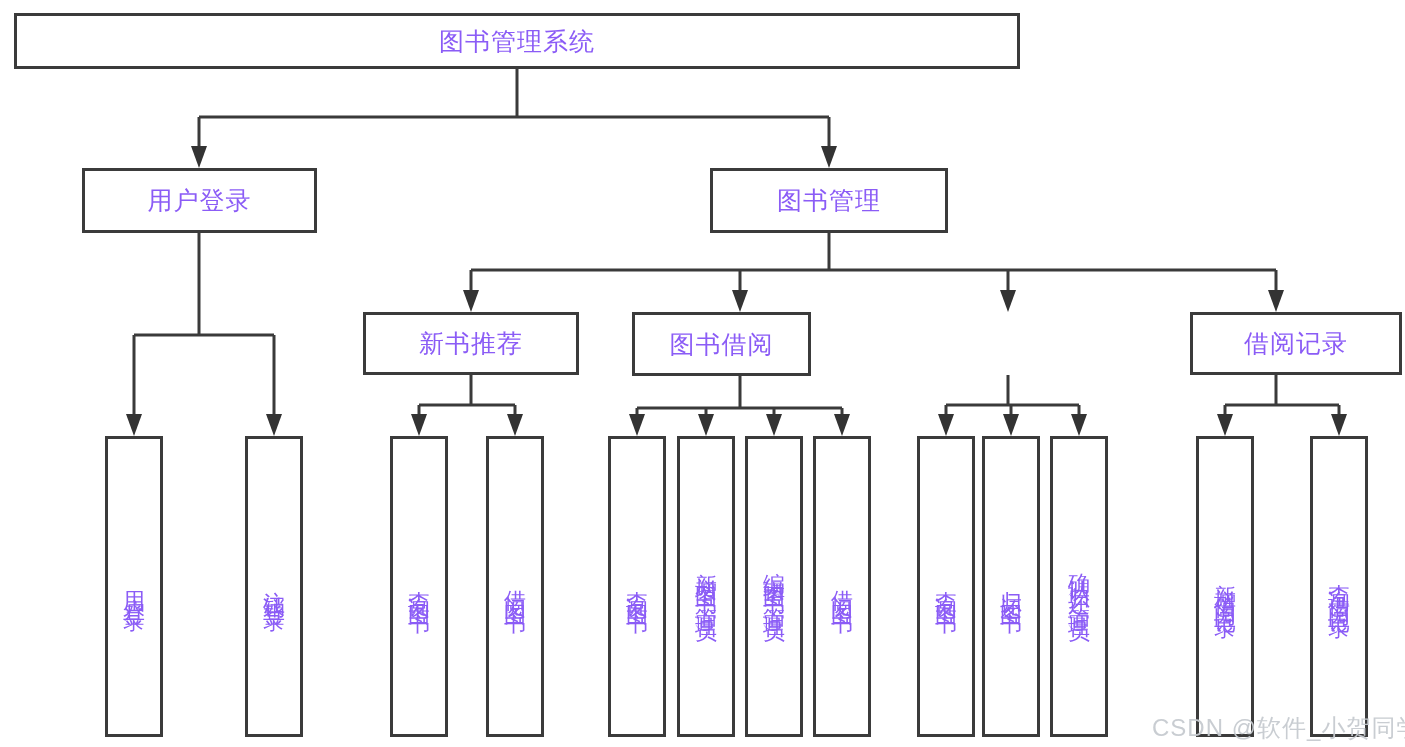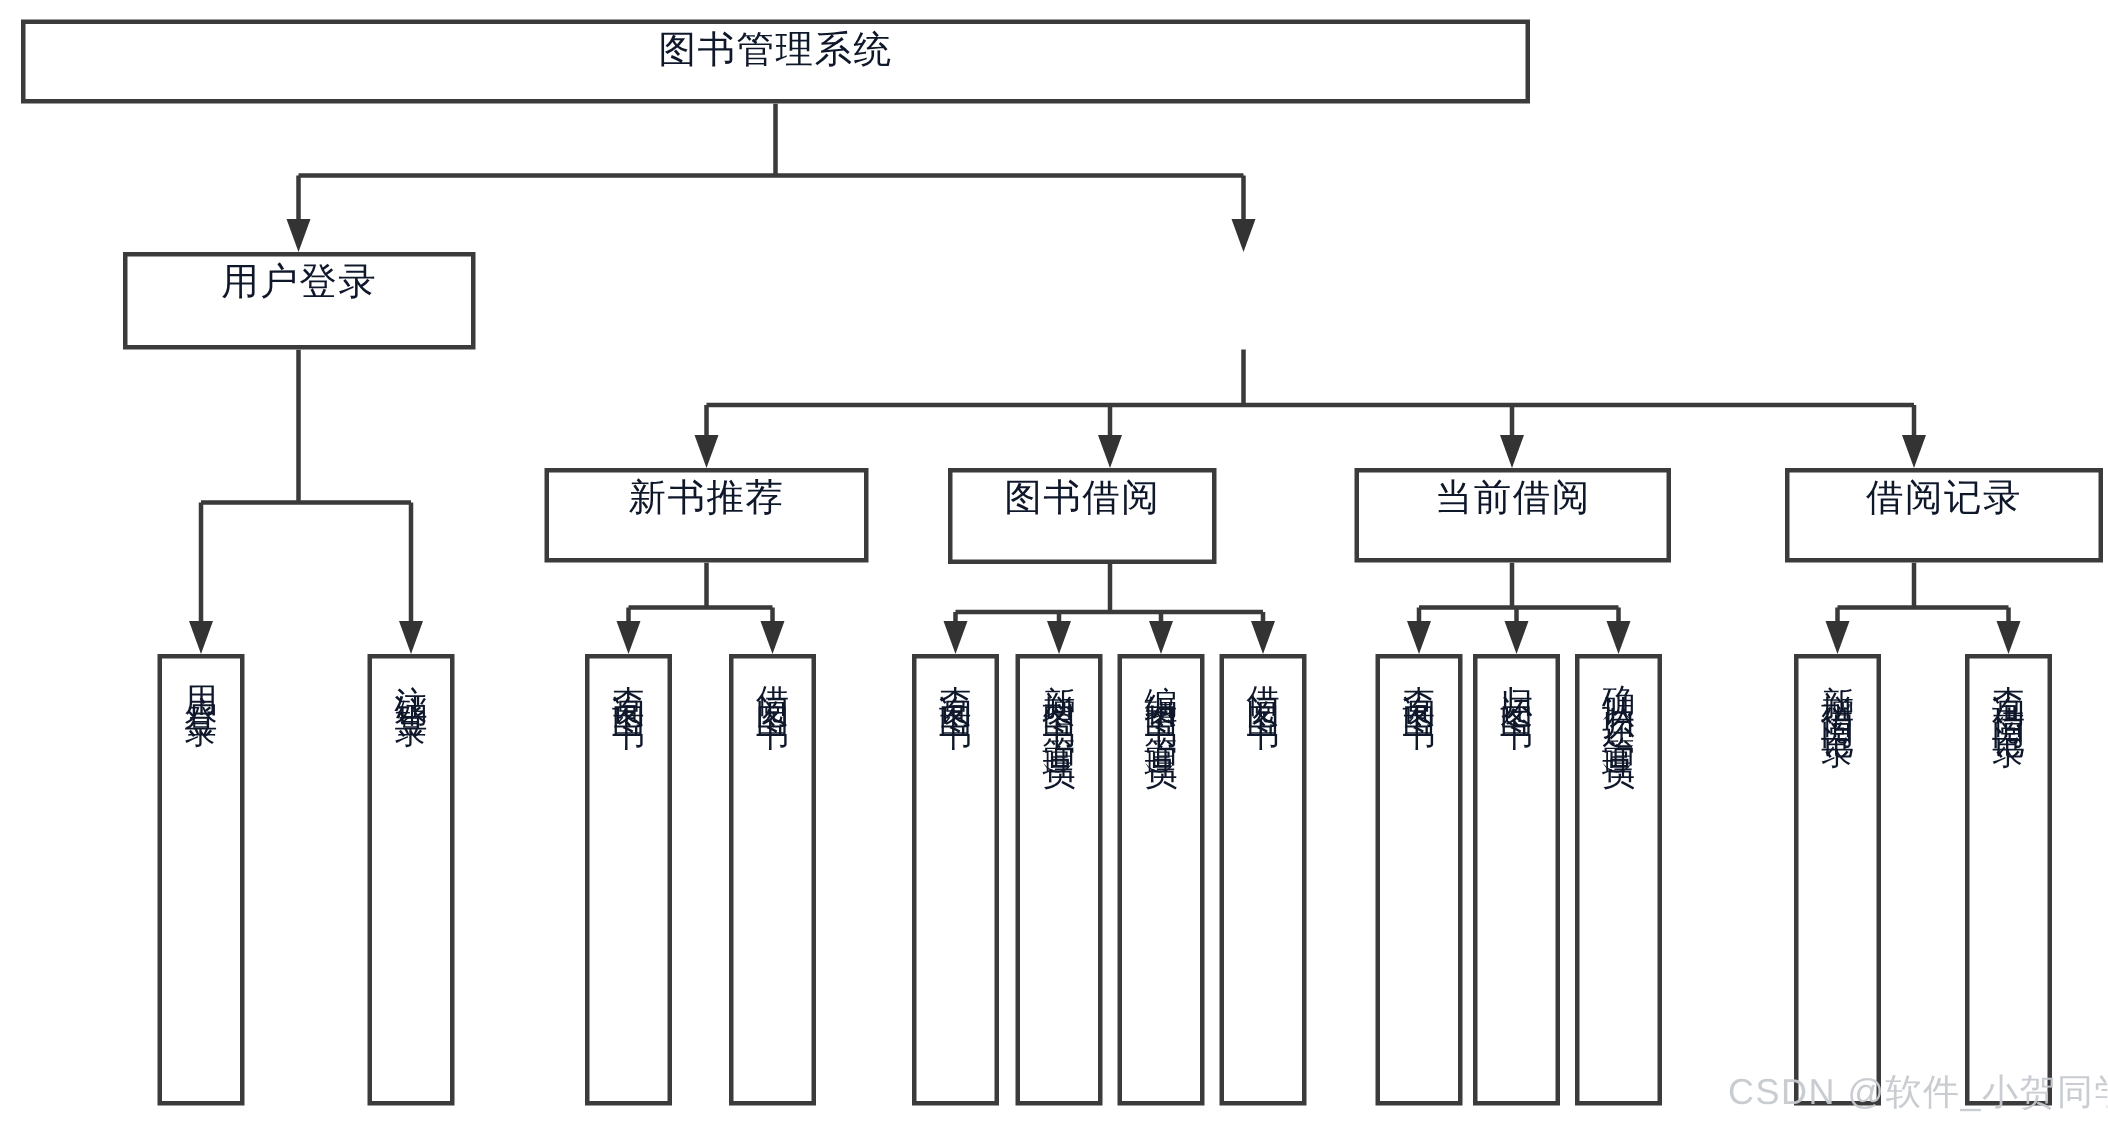--- a/index.html
+++ b/index.html
@@ -11,22 +11,22 @@
     overflow:hidden;
   }
   #connectors { position:absolute; left:0; top:0; width:1405px; height:747px; }
   #connectors path { stroke:#3a3a3a; stroke-width:3; fill:none; }
   #connectors polygon { fill:#333333; stroke:none; }
   .node {
     position:absolute;
     box-sizing:border-box;
     border:3px solid #3b3b3b;
     background:#ffffff;
-    display:flex; align-items:flex-start; justify-content:center;
-    color:#0f172a;
+    display:flex; align-items:center; justify-content:center;
+    color:#8b5cf6;
   }
   .node.h span { font-size:25px; letter-spacing:1px; white-space:nowrap; }
   .node.v span {
     writing-mode:vertical-rl;
     text-orientation:mixed;
     font-size:22px;
     letter-spacing:7px;
     line-height:1;
   }
   #watermark {
@@ -80,29 +80,29 @@
     <polygon points="1331,414 1347,414 1339,436"></polygon>
   </svg>
 
   <div class="node h" style="left:14px; top:13px; width:1006px; height:56px;">
     <span>图书管理系统</span>
   </div>
 
   <div class="node h" style="left:82px; top:168px; width:235px; height:65px;">
     <span>用户登录</span>
   </div>
+  <div class="node h" style="left:710px; top:168px; width:238px; height:65px;">
+    <span>图书管理</span>
+  </div>
 
   <div class="node h" style="left:363px; top:312px; width:216px; height:63px;">
     <span>新书推荐</span>
   </div>
   <div class="node h" style="left:632px; top:312px; width:179px; height:64px;">
     <span>图书借阅</span>
-  </div>
-  <div class="node h" style="left:903px; top:312px; width:211px; height:63px;">
-    <span>当前借阅</span>
   </div>
   <div class="node h" style="left:1170px; top:312px; width:212px; height:63px;margin-left:20px;">
     <span>借阅记录</span>
   </div>
 
   <div class="node v" style="left:105px; top:436px; width:58px; height:301px;">
     <span>用户登录</span>
   </div>
   <div class="node v" style="left:245px; top:436px; width:58px; height:301px;">
     <span>注销登录</span>

